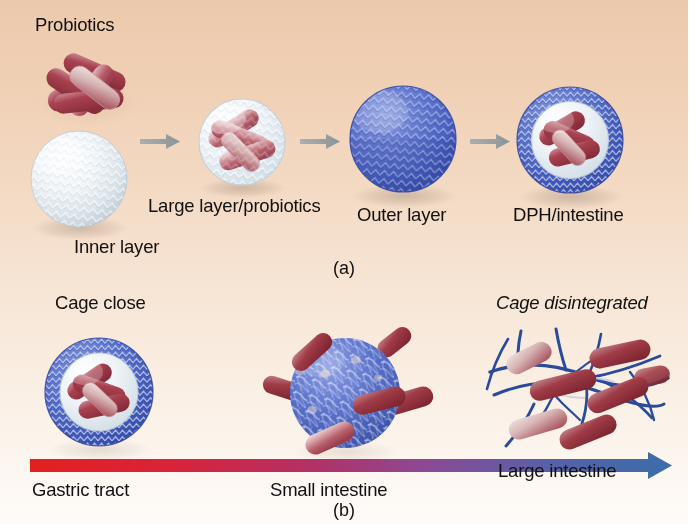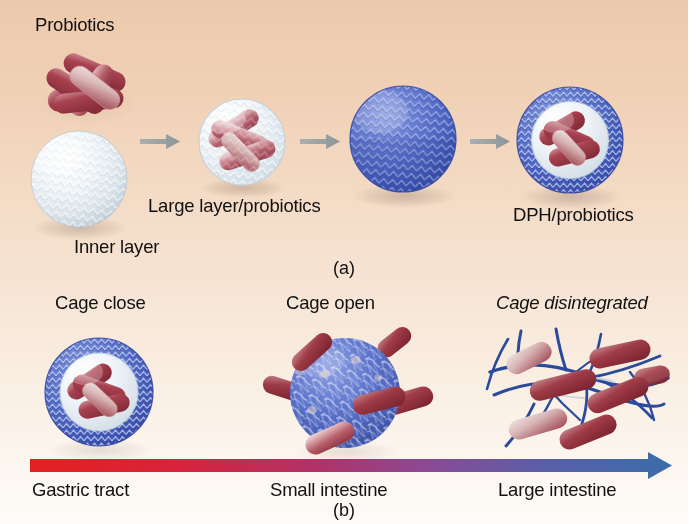--- a/index.html
+++ b/index.html
@@ -381,27 +381,27 @@
     </g>
 
     <g>
       <path d="M30 459 L648 459 L648 452 L672 465.5 L648 479 L648 472 L30 472 Z" fill="url(#tractArrow)"></path>
     </g>
   </svg>
 
   <div class="lbl" style="left:35px;  top:16px;">Probiotics</div>
   <div class="lbl" style="left:33px;  top:238px;margin-left:41px;">Inner layer</div>
   <div class="lbl" style="left:148px; top:197px;">Large layer/probiotics</div>
-  <div class="lbl" style="left:513px; top:206px;">DPH/probiotics</div>
+  <div class="lbl" style="left:357px; top:206px;">Outer layer</div>
+  <div class="lbl" style="left:513px; top:206px;">DPH/intestine</div>
 
   <div class="panel-cap" style="left:333px; top:258px;">(a)</div>
 
   <div class="lbl" style="left:42px;  top:294px;margin-left:13px;">Cage close</div>
-  <div class="lbl" style="left:286px; top:294px;">Cage open</div>
   <div class="lbl" style="left:496px; top:294px;font-style:italic;">Cage disintegrated</div>
 
   <div class="lbl" style="left:32px;  top:481px;">Gastric tract</div>
   <div class="lbl" style="left:270px; top:481px;">Small intestine</div>
-  <div class="lbl" style="left:498px; top:481px;">Large intestine</div>
+  <div class="lbl" style="left:498px; top:462px;">Large intestine</div>
 
   <div class="panel-cap" style="left:333px; top:500px;">(b)</div>
 
 </div>
 
 </body></html>

